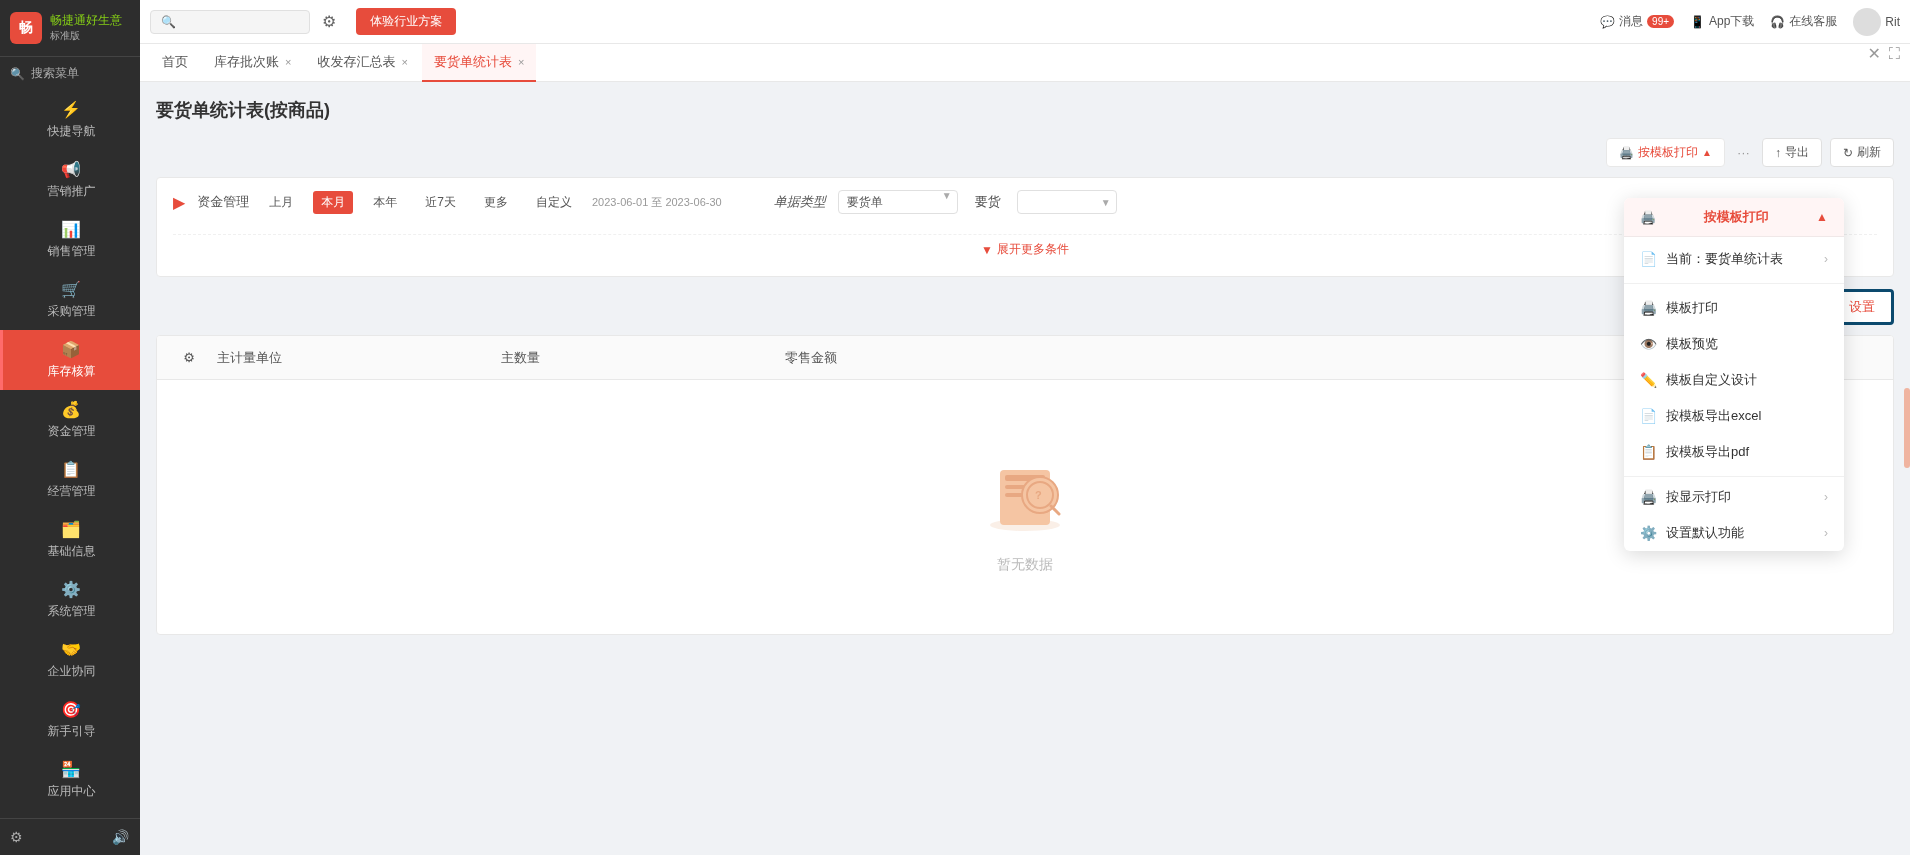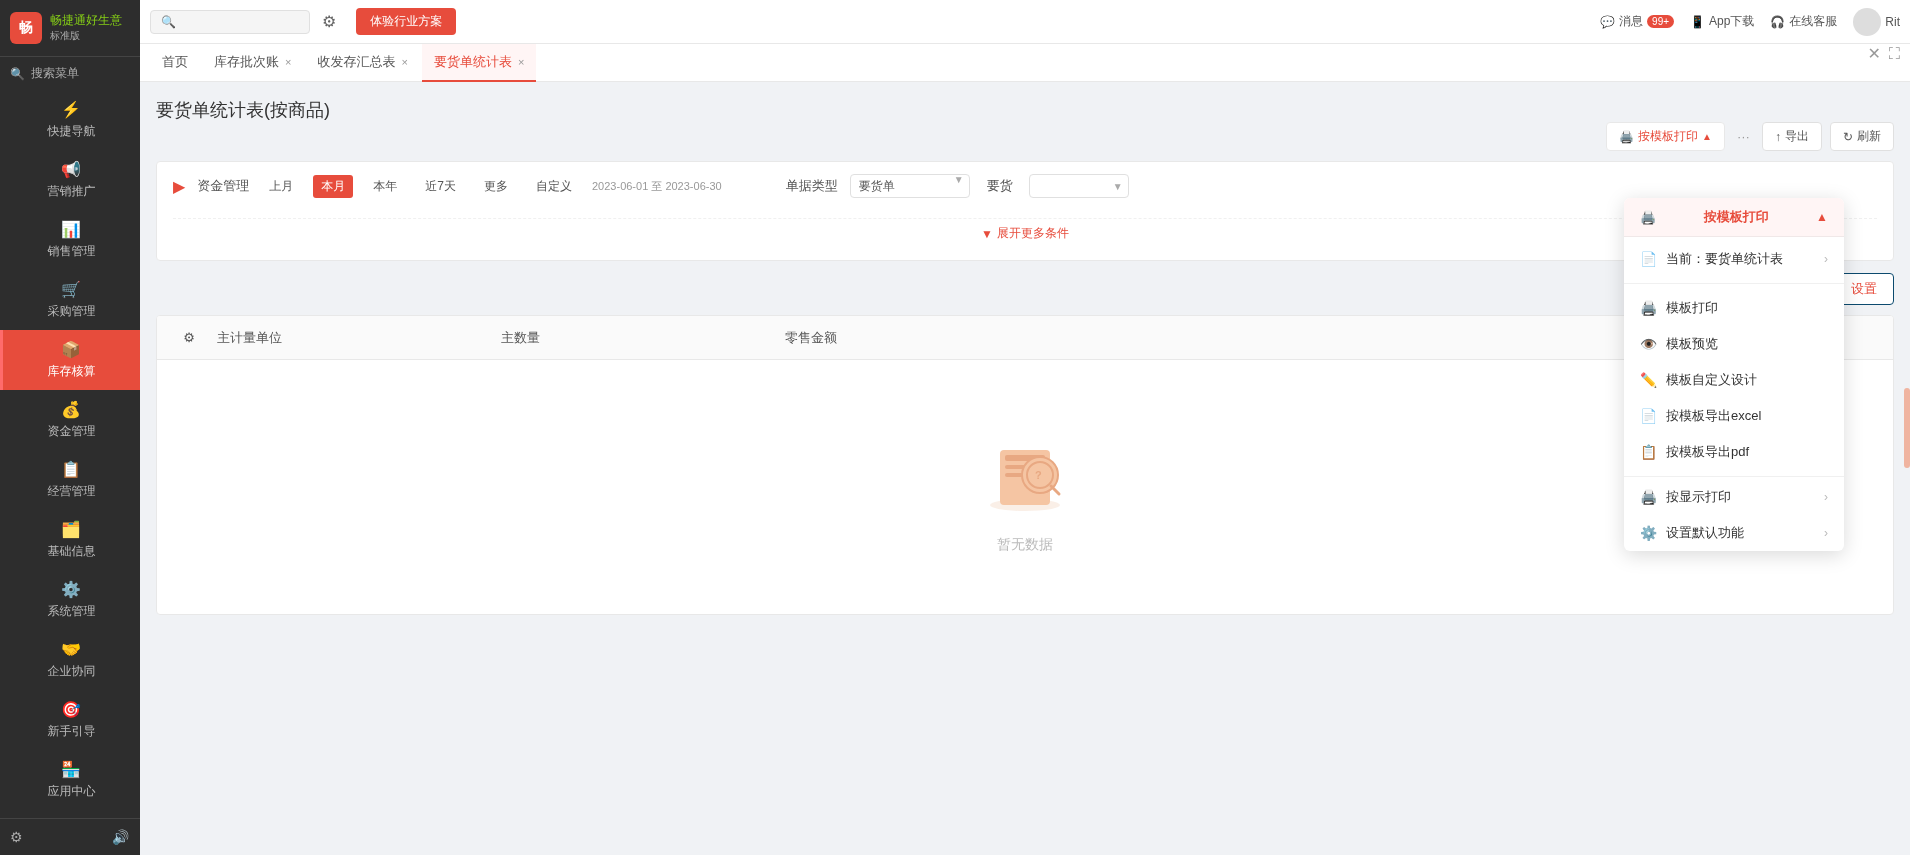--- a/index.html
+++ b/index.html
@@ -179,22 +179,23 @@
     .content-area {
       flex: 1;
       overflow: auto;
       padding: 16px;
       position: relative;
     }
 
     
     .page-header {
       font-size: 18px;
-      font-weight: normal;
+      font-weight: bold;
       color: #333;
+      margin-bottom: 16px;
     }
 
     
     .filter-bar {
       background: #fff;
       border-radius: 4px;
       padding: 12px 16px;
       margin-bottom: 12px;
       display: flex;
       align-items: center;
@@ -526,21 +527,21 @@
         <span style="color:#e74c3c; font-size:16px; cursor:pointer;">▶</span>
         <span class="date-label">资金管理</span>
         <button class="date-btn">上月</button>
         <button class="date-btn active">本月</button>
         <button class="date-btn">本年</button>
         <button class="date-btn">近7天</button>
         <button class="date-btn">更多</button>
         <button class="date-btn">自定义</button>
         <span class="date-range-text">2023-06-01 至 2023-06-30</span>
 
-        <span class="filter-label" style="margin-left:52px;">单据类型</span>
+        <span class="filter-label" style="margin-left:40px;font-style:italic;">单据类型</span>
         <div style="position:relative; display:flex; align-items:flex-start;">
           <select class="filter-select">
             <option>要货单</option>
           </select>
           <span style="position:absolute; right:6px; color:#aaa; pointer-events:none; font-size:10px;">▼</span>
         </div>
 
         <span class="filter-label" style="margin-left:5px;">要货</span>
         <div style="position:relative; display:flex; align-items:center; margin-left:4px;">
           <select class="filter-select" style="min-width:100px;">
@@ -550,21 +551,21 @@
         </div>
 
         <div class="expand-more">
           <span>▼</span>
           <span>展开更多条件</span>
         </div>
       </div>
 
       <div style="display:flex; justify-content:flex-end; gap:8px; margin-bottom:10px;">
         <button class="action-btn primary" style="background:#e74c3c; color:white; border:none; padding:6px 20px; border-radius:4px; font-size:13px; cursor:pointer;">查询</button>
-        <button class="action-btn outline" style="border:1px solid #0c4a6e; background:white; padding:6px 16px; border-radius:4px; font-size:13px; cursor:pointer; color:#e74c3c;">设置</button>
+        <button class="action-btn outline" style="border:3px solid #0c4a6e; background:white; padding:6px 16px; border-radius:4px; font-size:13px; cursor:pointer; color:#e74c3c;">设置</button>
       </div>
 
       <div class="table-container">
         <div class="table-header">
           <div class="table-col col-settings">
             <span>⚙</span>
           </div>
           <div class="table-col col-unit">
             <span>主计量单位</span>
           </div>

